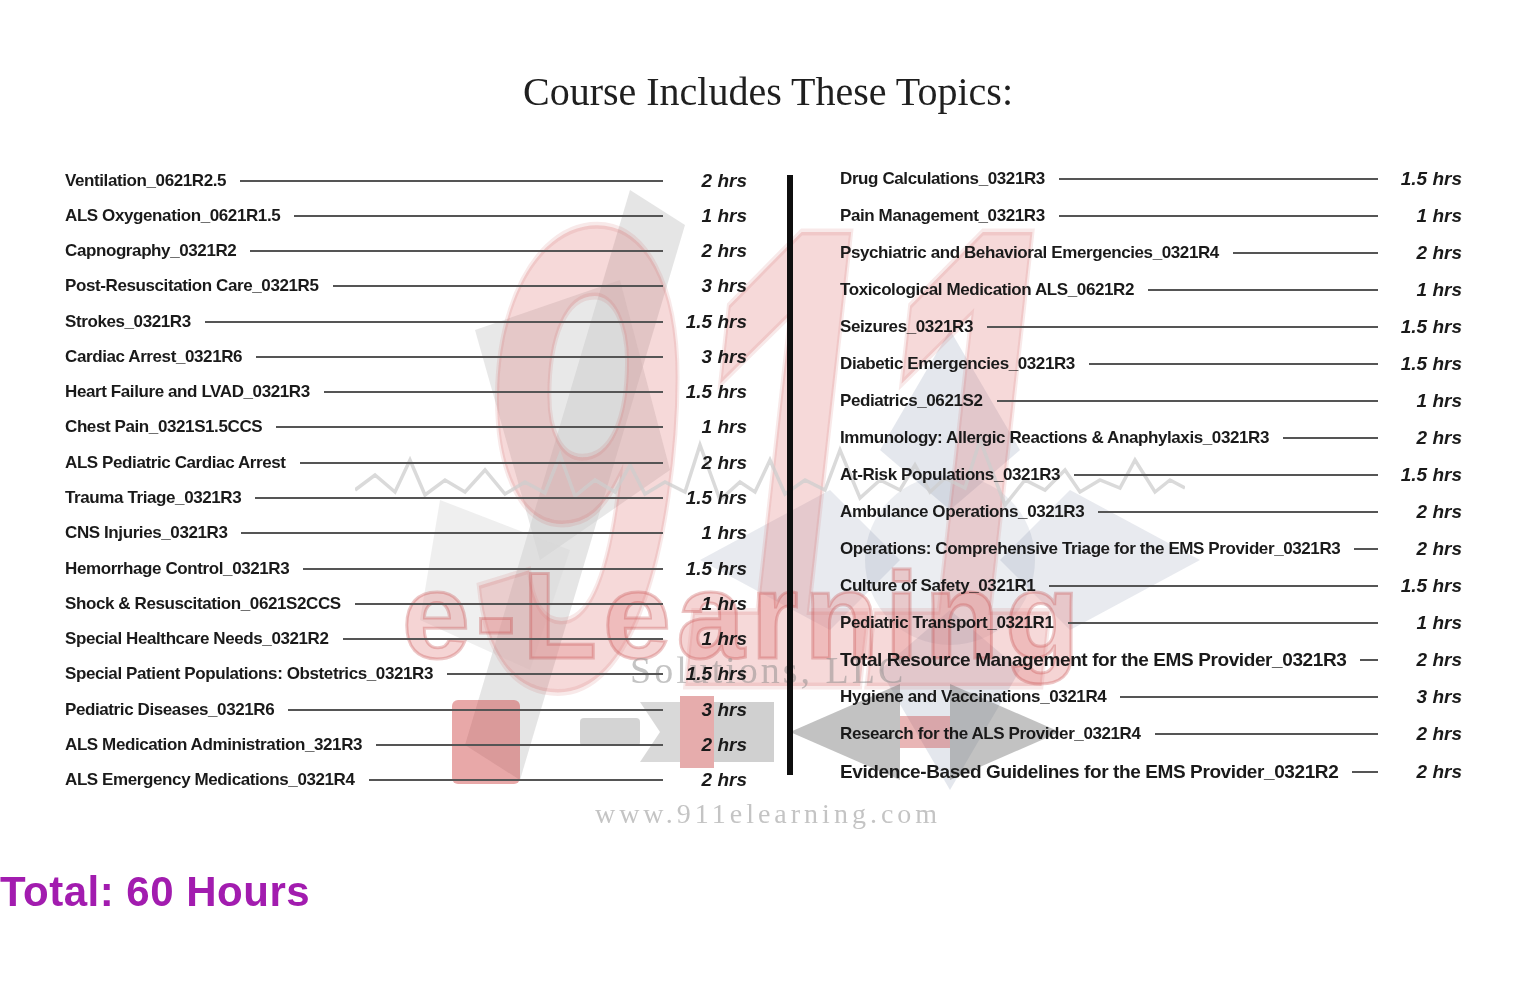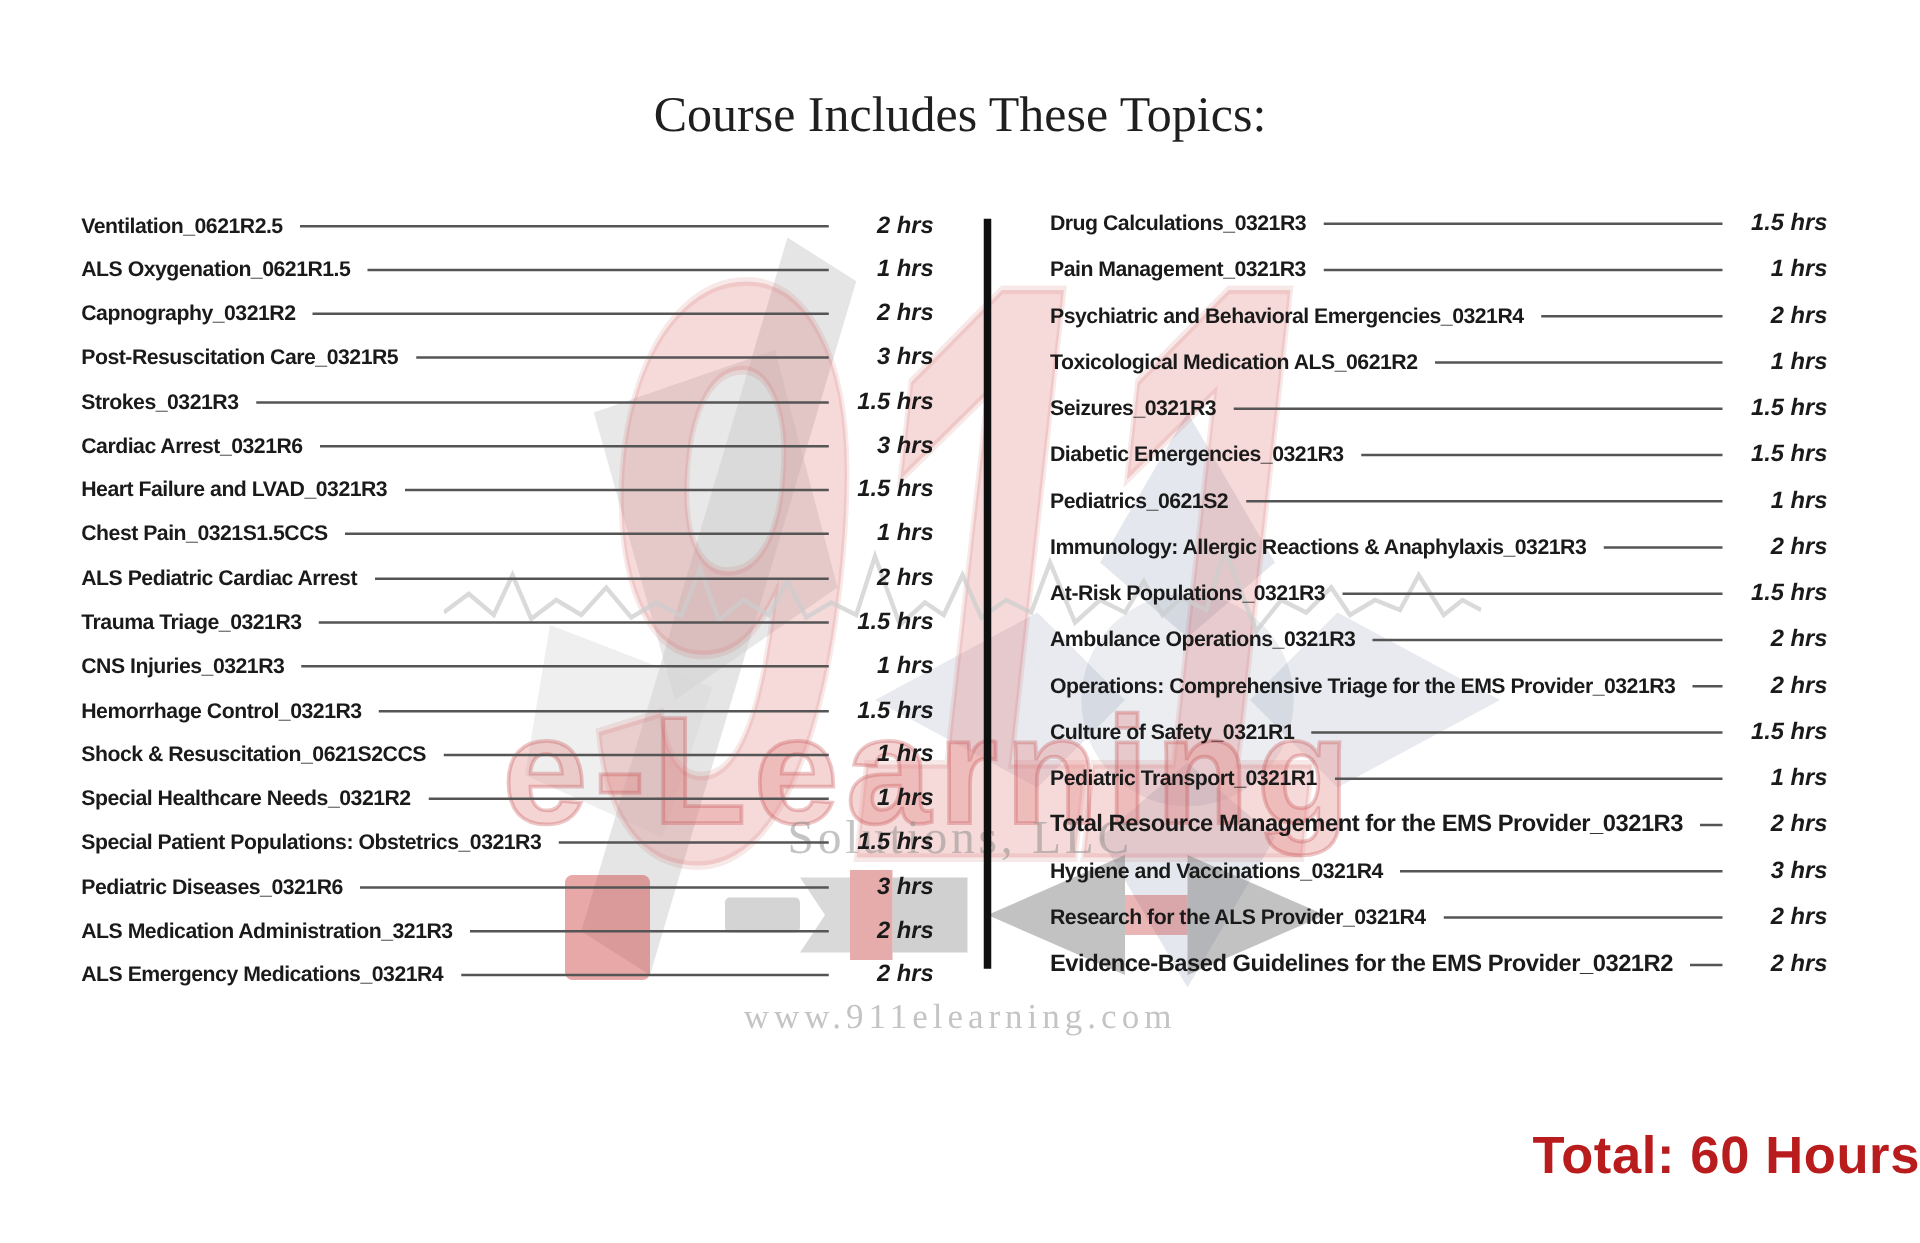--- a/index.html
+++ b/index.html
@@ -136,26 +136,25 @@
     min-width: 72px;
     text-align: right;
     white-space: nowrap;
   }
 
   .total-line {
     position: absolute;
     top: 868px;
     left: 0;
     width: 1536px;
-    text-align: right;
+    text-align: left;
     font-size: 42px;
     font-weight: bold;
     letter-spacing: 0.5px;
-    color: #b91c1c;
-    margin-top: 32px;
+    color: #a21caf;
   }
 </style>
 </head>
 <body>
 
 <div class="watermark">
 
   <svg class="wm-svg" style="left:380px; top:170px;" width="420" height="640" viewBox="0 0 420 640">
     <polygon points="250,20 305,55 140,610 85,575" fill="rgba(190,190,190,0.40)"></polygon>
     <polygon points="95,160 240,110 290,300 160,390" fill="rgba(205,205,205,0.45)"></polygon>

